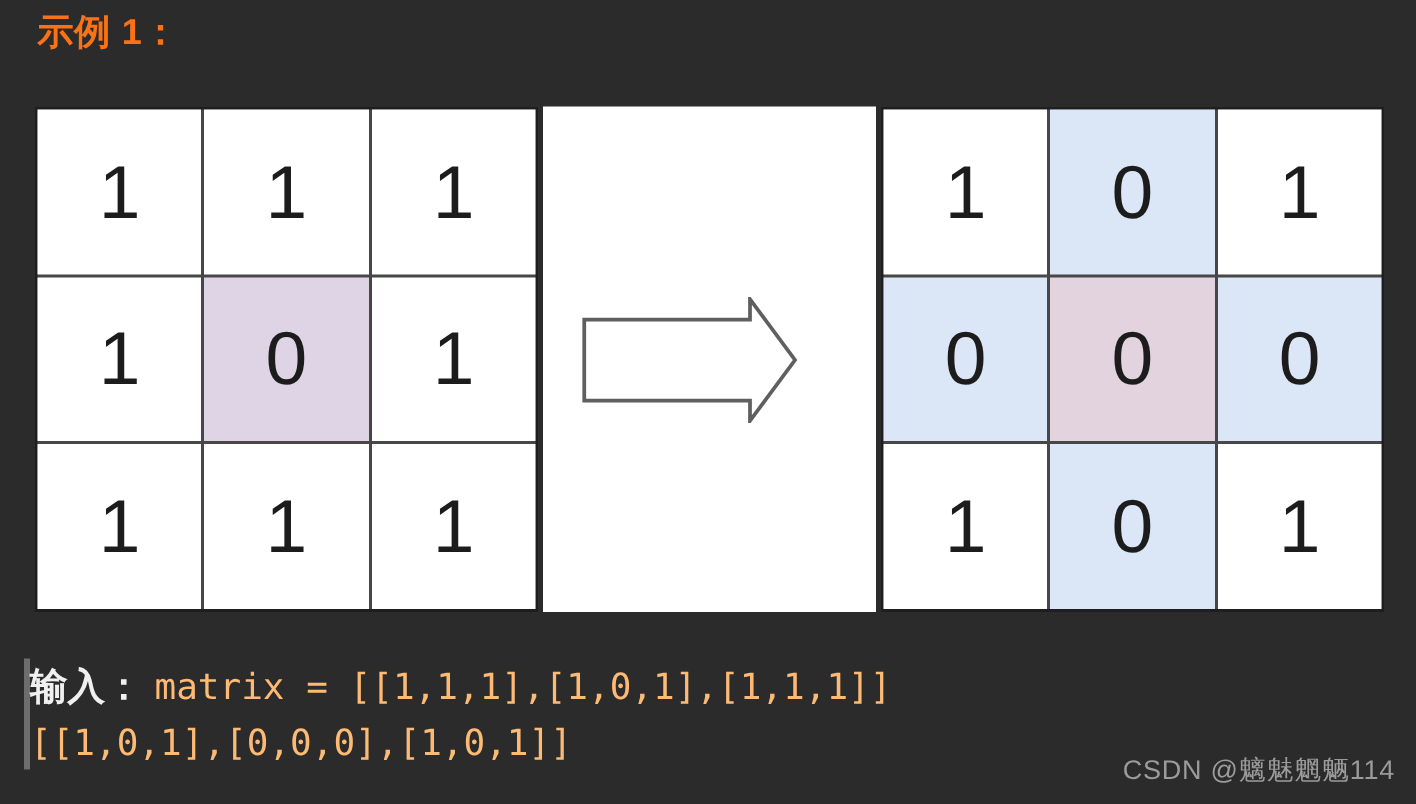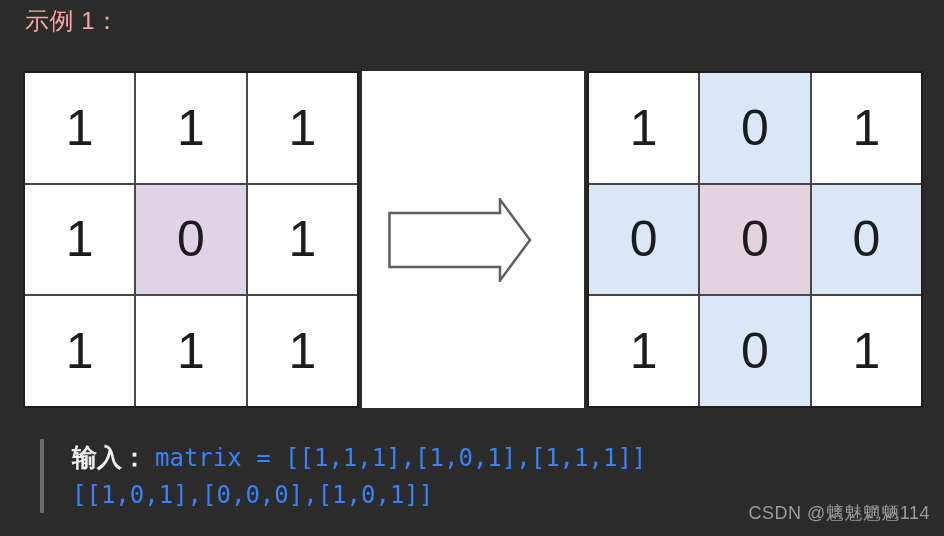--- a/index.html
+++ b/index.html
@@ -5,21 +5,21 @@
   html, body { margin: 0; padding: 0; }
   body {
     width: 944px; height: 536px;
     position: relative;
     background: #2b2b2b;
     overflow: hidden;
     font-family: "Liberation Sans", sans-serif;
   }
   .page-title {
     position: absolute; left: 25px; top: 5px;
-    font-size: 24px; font-weight: normal; color: #fca5a5;
+    font-size: 24px; font-weight: bold; color: #f97316;
     letter-spacing: 0.5px;
     text-align: center;
   }
   .stage {
     position: absolute; left: 23px; top: 71px;
     width: 900px; height: 337px;
     display: flex;
   }
   .matrix {
     width: 336px; height: 337px;
@@ -40,33 +40,32 @@
   }
   .arrow-panel {
     width: 222px; height: 337px;
     background: #ffffff;
     margin: 0 3px;
     display: flex; align-items: center; justify-content: center;
     flex: 0 0 auto;
   }
   .arrow-panel svg { margin-right: 26px; }
   .io-block {
-    position: absolute; left: 40px; top: 439px;
+    position: absolute; left: 16px; top: 439px;
     border-left: 4px solid #6d6d6d;
-    padding-left: 28px;
   }
   .io-line { height: 37px; display: flex; align-items: center; white-space: pre; }
   .io-label {
     font-family: "Liberation Sans", sans-serif;
     font-size: 25px; font-weight: bold; color: #f0f0f0;
     margin-right: 8px;
   }
   .io-code {
     font-family: "DejaVu Sans Mono", monospace;
-    font-size: 24px; color: #3b82f6;
+    font-size: 24px; color: #fdba74;
   }
   .watermark {
     position: absolute; right: 14px; top: 501px;
     font-size: 18px; color: #9b9b9b;
     letter-spacing: 0.5px;
     margin-left: 36px;
   }
 </style>
 </head>
 <body style="background: rgb(43, 43, 43);">

